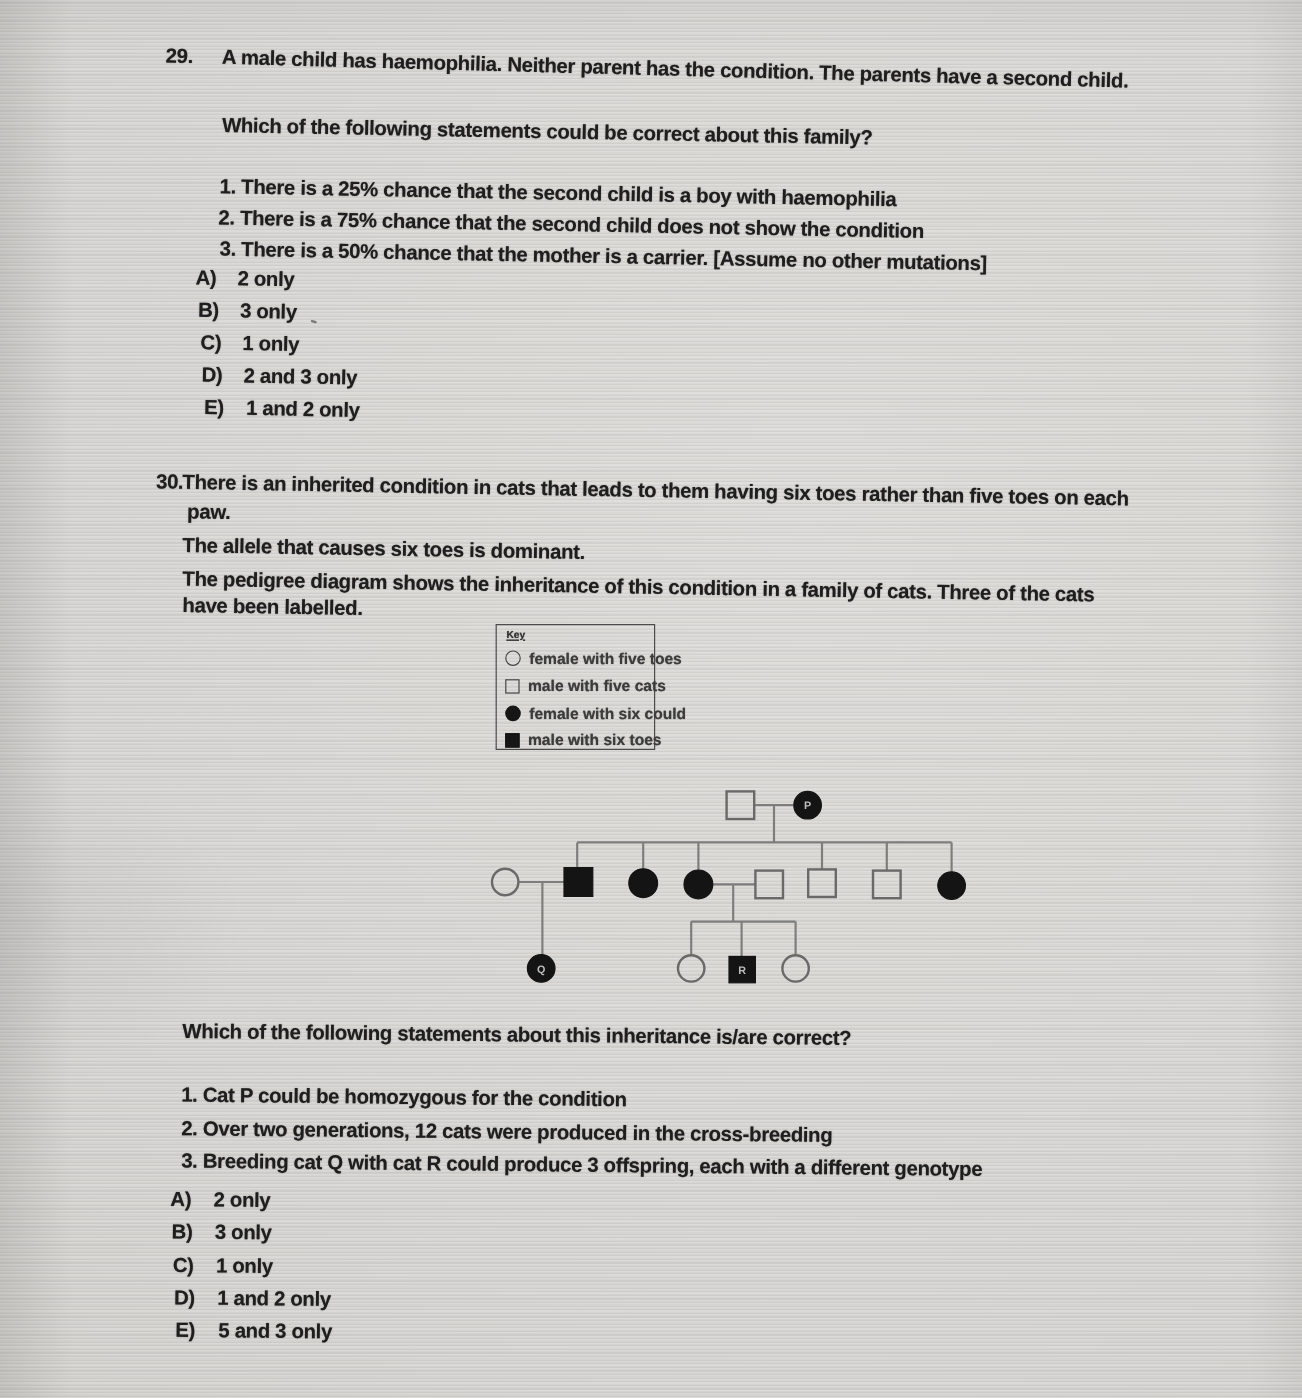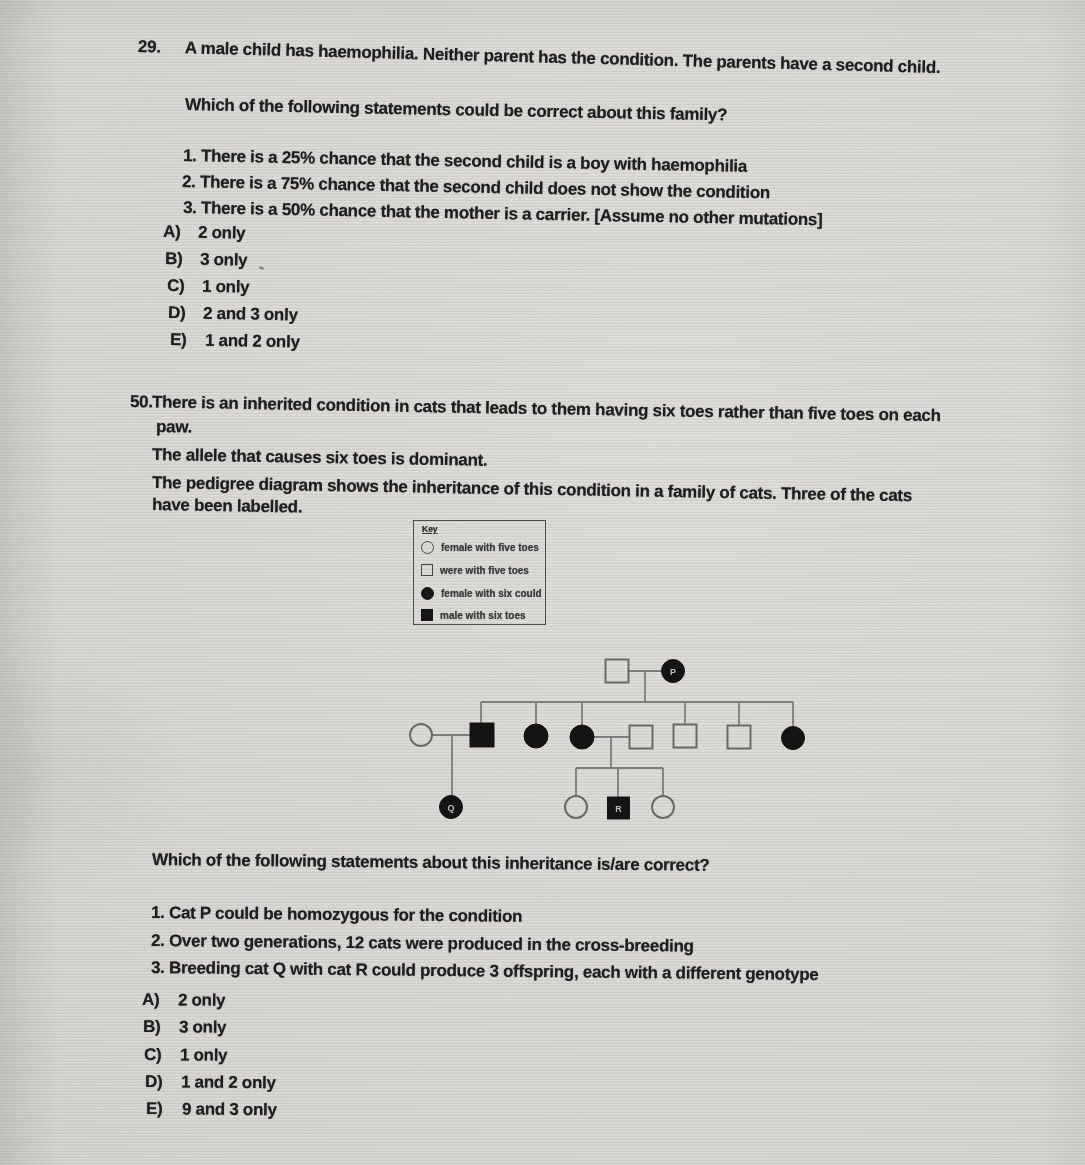--- a/index.html
+++ b/index.html
@@ -59,21 +59,21 @@
     text-shadow:0 0 0.8px rgba(80,80,80,0.9);
   }
   .key-row{
     position:absolute;left:7px;display:flex;align-items:center;
   }
   .key-row .sym{flex:0 0 auto;box-sizing:border-box;margin-right:7px;}
   .sym.circle{width:13px;height:13px;border-radius:50%;border:1.5px solid #454545;}
   .sym.square{width:12px;height:12px;border:1.5px solid #454545;}
   .sym.filled{background:#161616;border-color:#161616;}
   .key-label{
-    font-size:10px;font-weight:600;color:#3c3c3c;
+    font-size:13px;font-weight:600;color:#3c3c3c;
     letter-spacing:0;white-space:nowrap;
     text-shadow:0 0 0.9px rgba(90,90,90,0.95);
   }
   
   .pedigree{position:absolute;left:390px;top:645px;filter:blur(0.3px);}
   .plines path{stroke:#7d7d7d;stroke-width:1.8;fill:none;}
   .pshape-open{fill:none;stroke:#696969;stroke-width:2;}
   .pshape-filled{fill:#141414;stroke:#141414;stroke-width:1;}
   .plabel{
     font-family:"Liberation Sans", sans-serif;
@@ -115,38 +115,38 @@
     </div>
     <div class="line opt t11" style="left:32px;top:293px;">
       <span class="ol35">E)</span>
       <span>1 and 2 only</span>
     </div>
     <div class="stray" style="left:121px;top:230px;"></div>
   </section>
 
   <section class="blk" style="left:130px;top:392px;width:950px;height:130px;">
     <div class="line row t10" style="left:0;top:0;">
-      <span class="qnum30">50.</span>
+      <span class="qnum30">30.</span>
       <span>There is an inherited condition in cats that leads to them having six toes rather than five toes on each</span>
     </div>
     <div class="line t10" style="left:26px;top:25px;">paw.</div>
     <div class="line t10" style="left:22px;top:53px;">The allele that causes six toes is dominant.</div>
     <div class="line t10" style="left:22px;top:81px;">The pedigree diagram shows the inheritance of this condition in a family of cats. Three of the cats</div>
     <div class="line t10" style="left:22px;top:103px;">have been labelled.</div>
   </section>
 
   <div class="keybox">
     <div class="key-title">Key</div>
     <div class="key-row" style="top:20px;">
       <span class="sym circle"></span>
       <span class="key-label">female with five toes</span>
     </div>
     <div class="key-row" style="top:43px;">
       <span class="sym square"></span>
-      <span class="key-label">were with five toes</span>
+      <span class="key-label">male with five cats</span>
     </div>
     <div class="key-row" style="top:66px;">
       <span class="sym circle filled"></span>
       <span class="key-label">female with six could</span>
     </div>
     <div class="key-row" style="top:88px;">
       <span class="sym square filled"></span>
       <span class="key-label">male with six toes</span>
     </div>
   </div>
@@ -205,17 +205,17 @@
     <div class="line opt t06" style="left:14px;top:195px;">
       <span class="ol36">C)</span>
       <span>1 only</span>
     </div>
     <div class="line opt t06" style="left:15px;top:222px;">
       <span class="ol36">D)</span>
       <span>1 and 2 only</span>
     </div>
     <div class="line opt t06" style="left:16px;top:249px;">
       <span class="ol36">E)</span>
-      <span>9 and 3 only</span>
+      <span>5 and 3 only</span>
     </div>
   </section>
 
 </div>
 
 </body></html>

